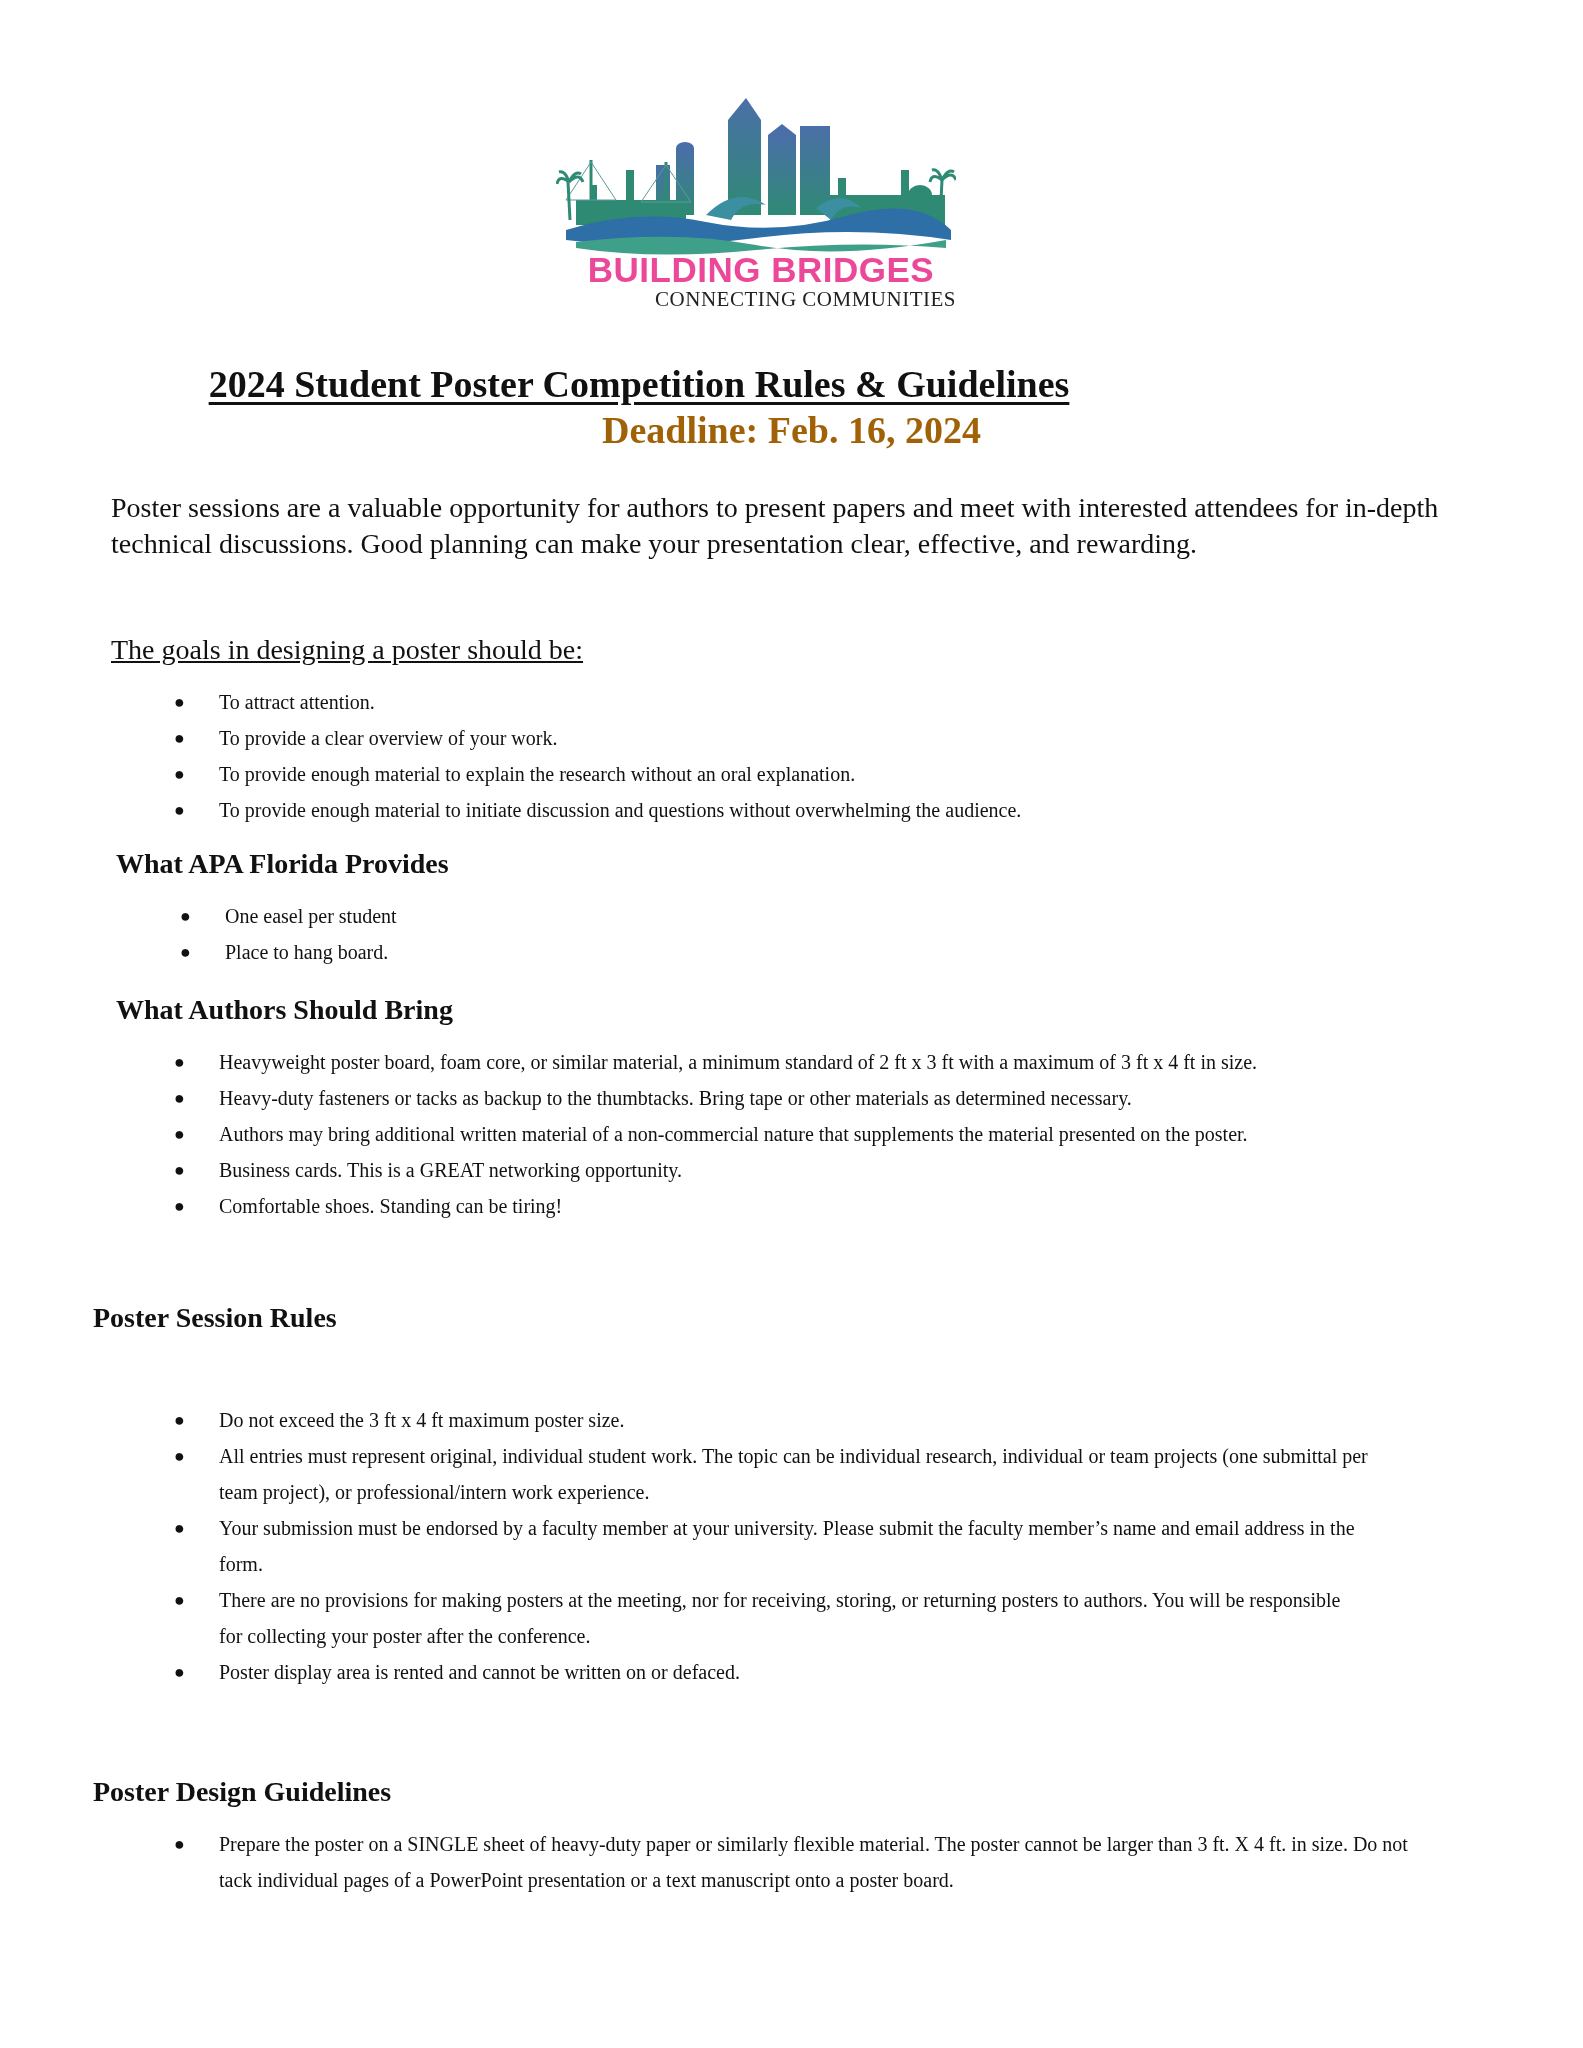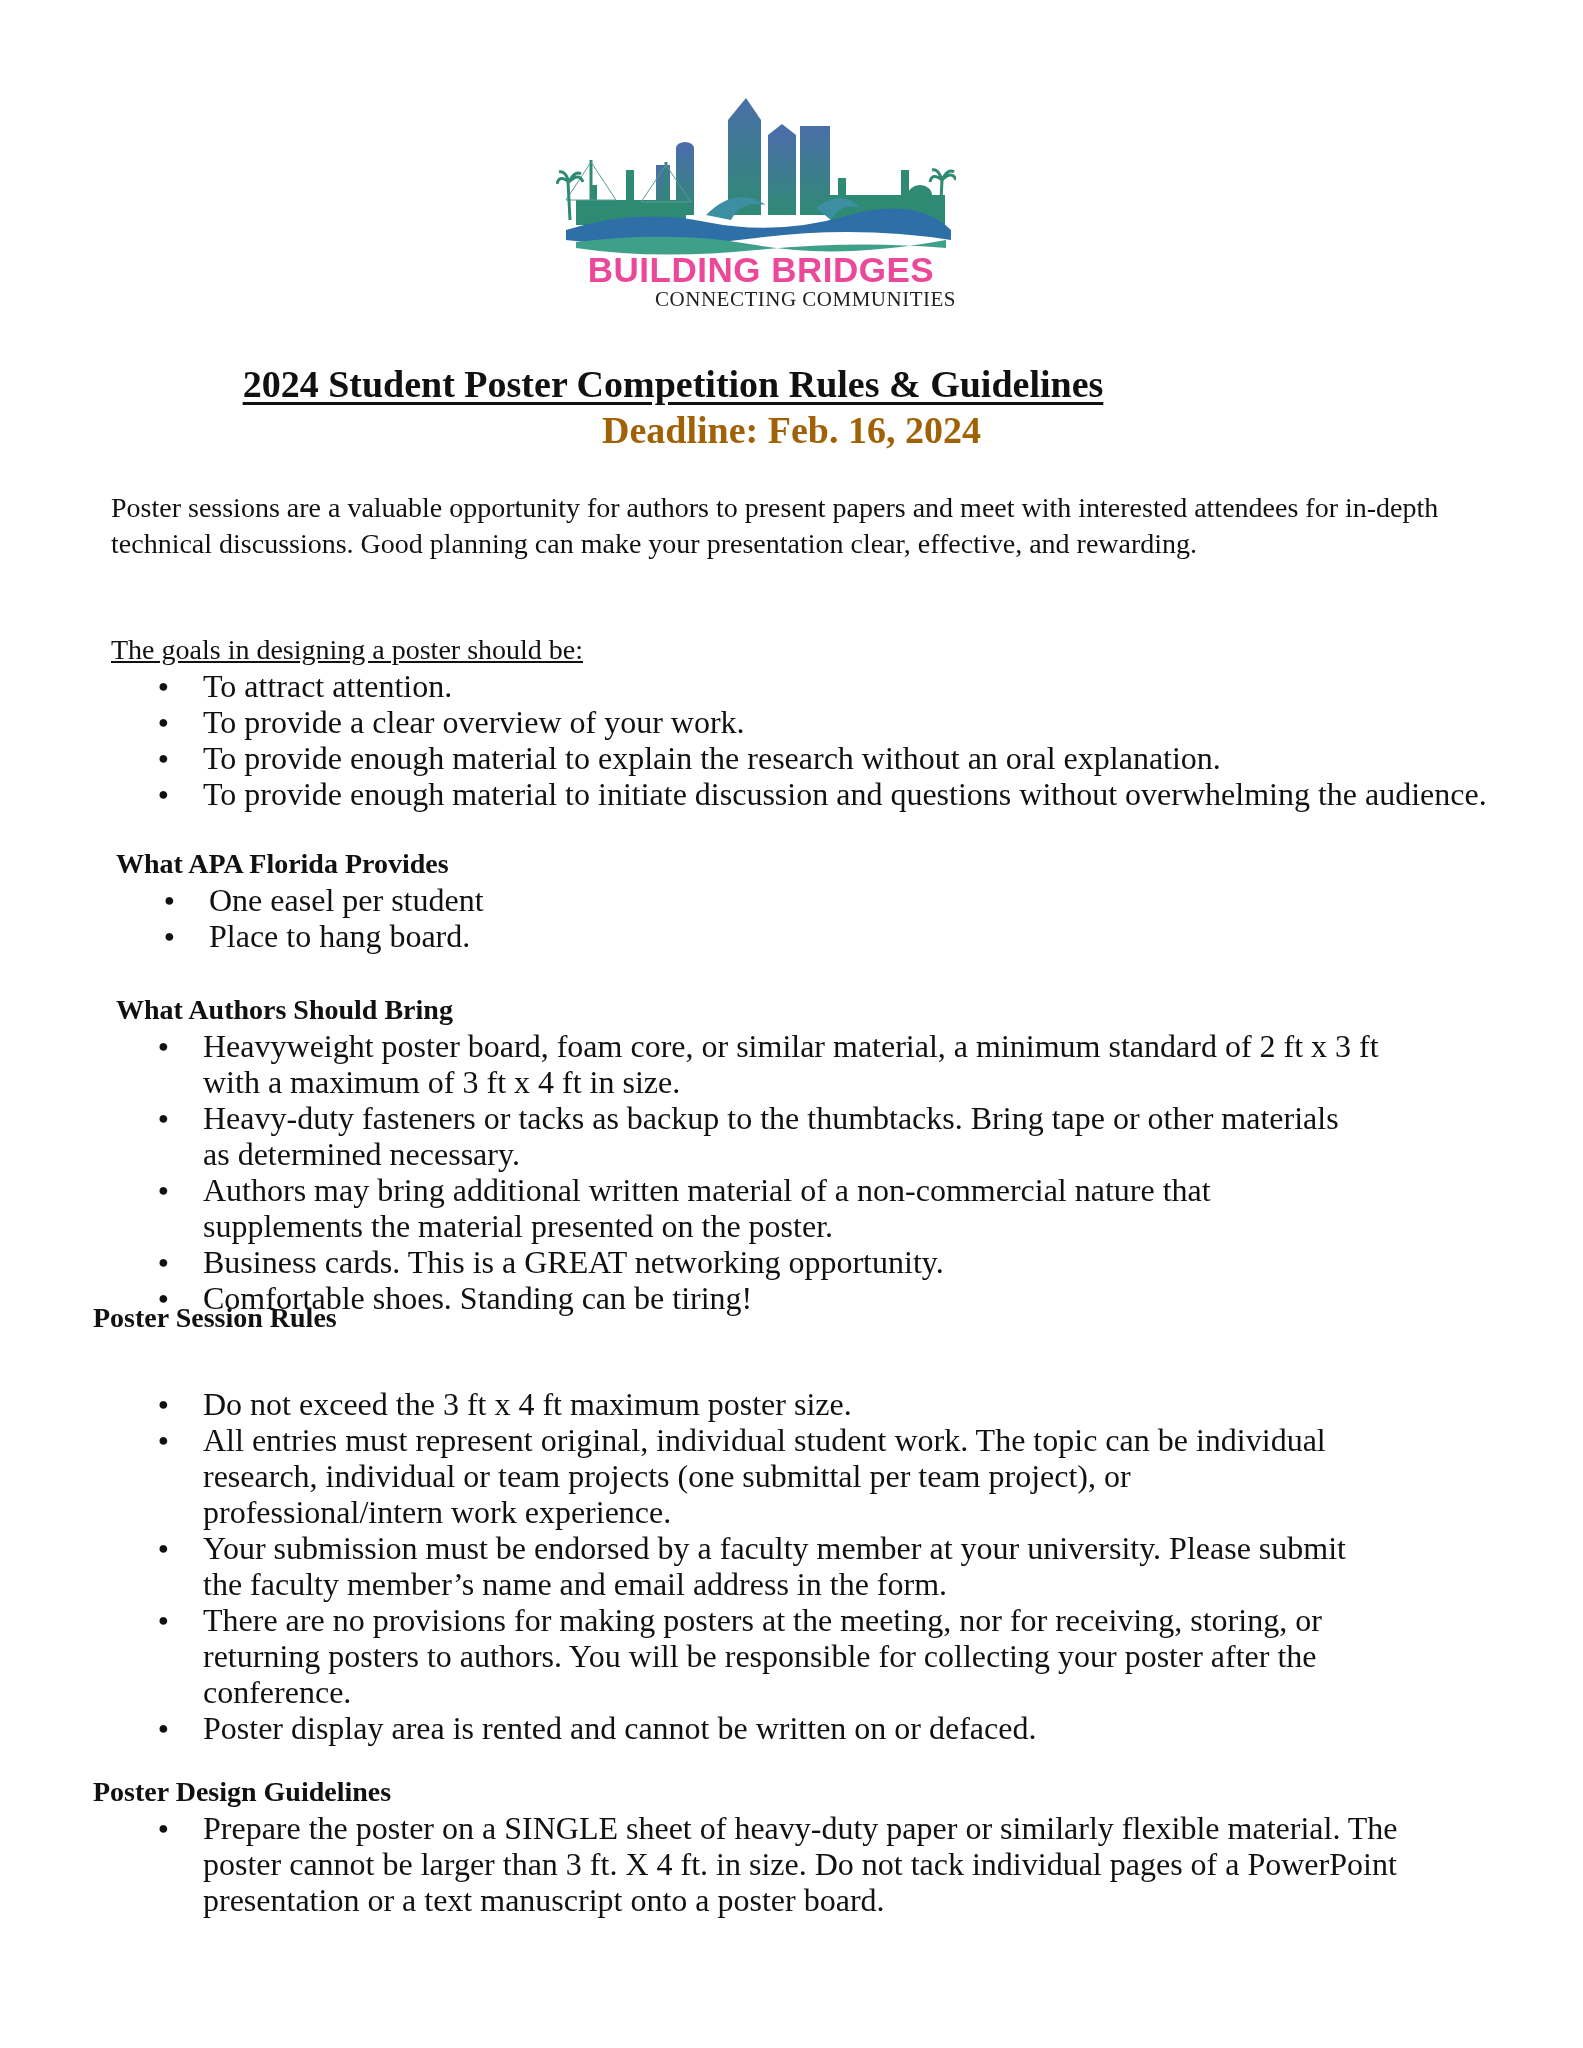--- a/index.html
+++ b/index.html
@@ -7,30 +7,30 @@
          font-family: "Liberation Serif", "DejaVu Serif", serif; color: #111; }
   .logo { position: absolute; left: 556px; top: 90px; width: 400px; height: 225px; }
   .logo svg { position: absolute; left: 0; top: 0; }
   .logo-title { position: absolute; left: 10px; top: 162px; width: 390px; text-align: center;
     font-family: "Liberation Sans", "DejaVu Sans", sans-serif; font-weight: 900; font-size: 35px;
     letter-spacing: 0.5px; color: #ec4899; line-height: 36px; }
   .logo-sub { position: absolute; left: 10px; top: 198px; width: 390px; text-align: right;
     font-family: "Liberation Serif", serif; font-size: 21px; letter-spacing: 0.5px; color: #222; line-height: 22px; }
 
   .title { position: absolute; left: 0; width: 1278px; top: 362px; text-align: center;
-    font-weight: bold; font-size: 38px; line-height: 44px; padding-left: 34px; }
+    font-weight: bold; font-size: 38px; line-height: 44px; }
   .title span { text-decoration: underline; text-decoration-thickness: 3px; text-underline-offset: 5px; }
   .deadline { position: absolute; left: 0; width: 1583px; top: 408px; text-align: center;
     font-weight: bold; font-size: 38px; color: #a16207; line-height: 44px; }
 
   .para { position: absolute; font-size: 28px; line-height: 36px; }
   .intro { left: 111px; top: 490px; width: 1330px; }
   .goals-lead { left: 111px; top: 632px; text-decoration: underline; }
 
-  ul.blist { position: absolute; margin: 0; padding: 0; list-style: none; font-size: 32px; line-height: 36px; }
+  ul.blist { position: absolute; margin: 16px; padding: 0; list-style: none; font-size: 20px; line-height: 36px; }
   ul.blist li { position: relative; padding-left: 45px; }
   ul.blist li::before { content: "\25CF"; position: absolute; left: 0; top: 0; font-size: 18px; }
   .goals { left: 158px; top: 668px; width: 1340px; }
   .provides { left: 164px; top: 882px; width: 900px; }
   .bring { left: 158px; top: 1028px; width: 1330px; font-family: Liberation Serif, serif; }
   .rules { left: 158px; top: 1386px; width: 1200px; }
   .design { left: 158px; top: 1810px; width: 1250px; }
 
   .heading { position: absolute; font-weight: bold; font-size: 28px; line-height: 36px; }
   .h-provides { left: 116px; top: 846px; }

